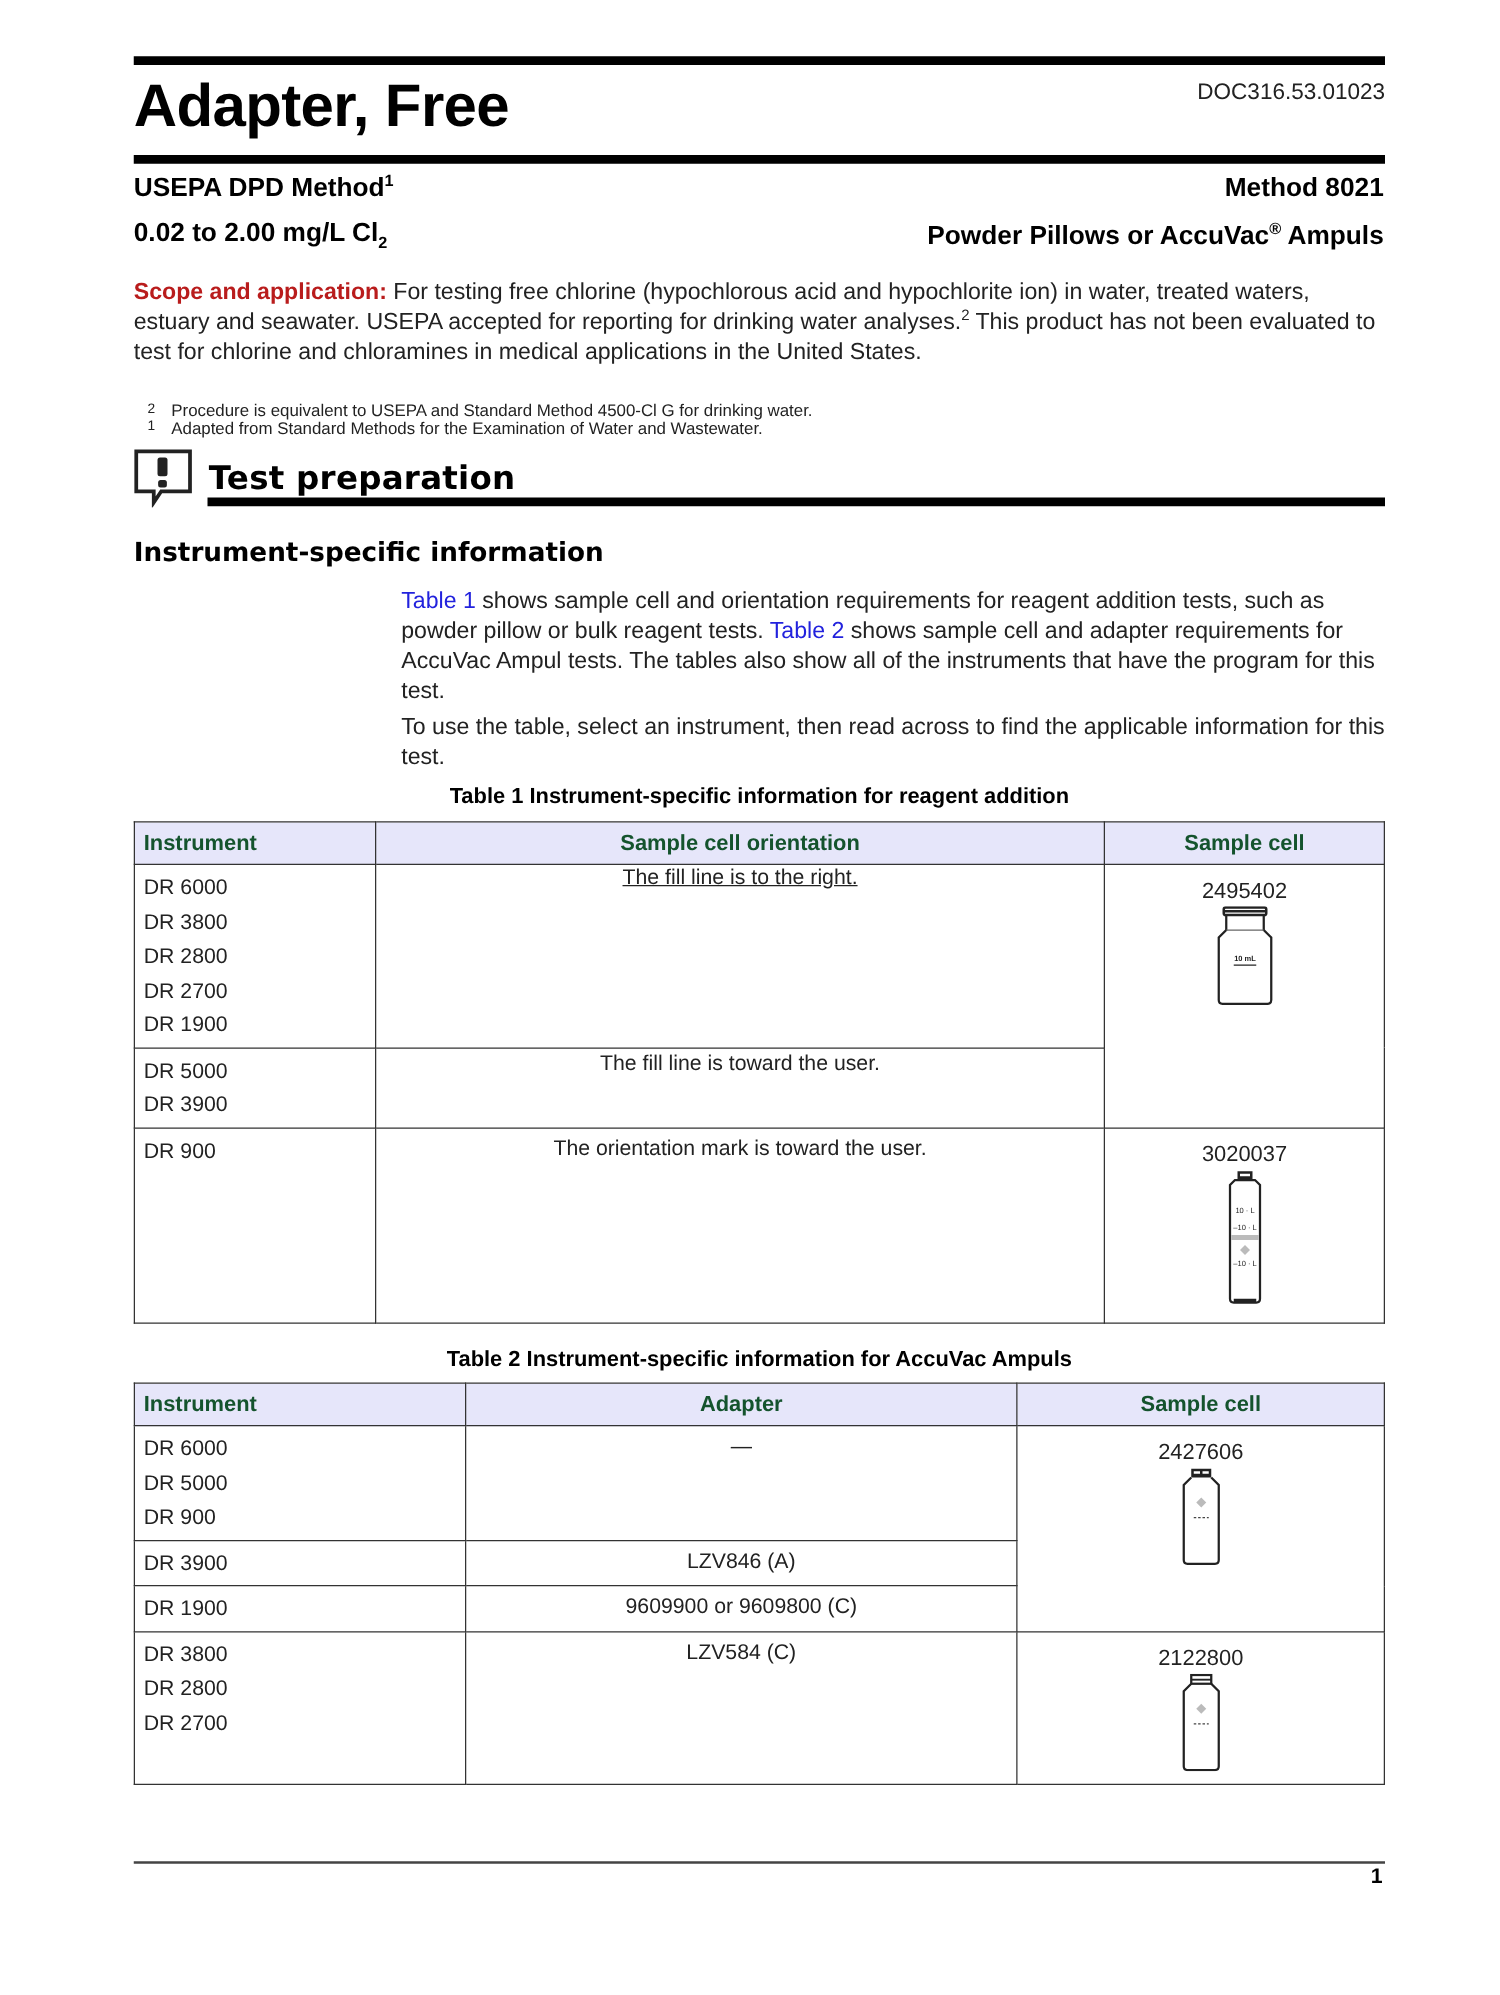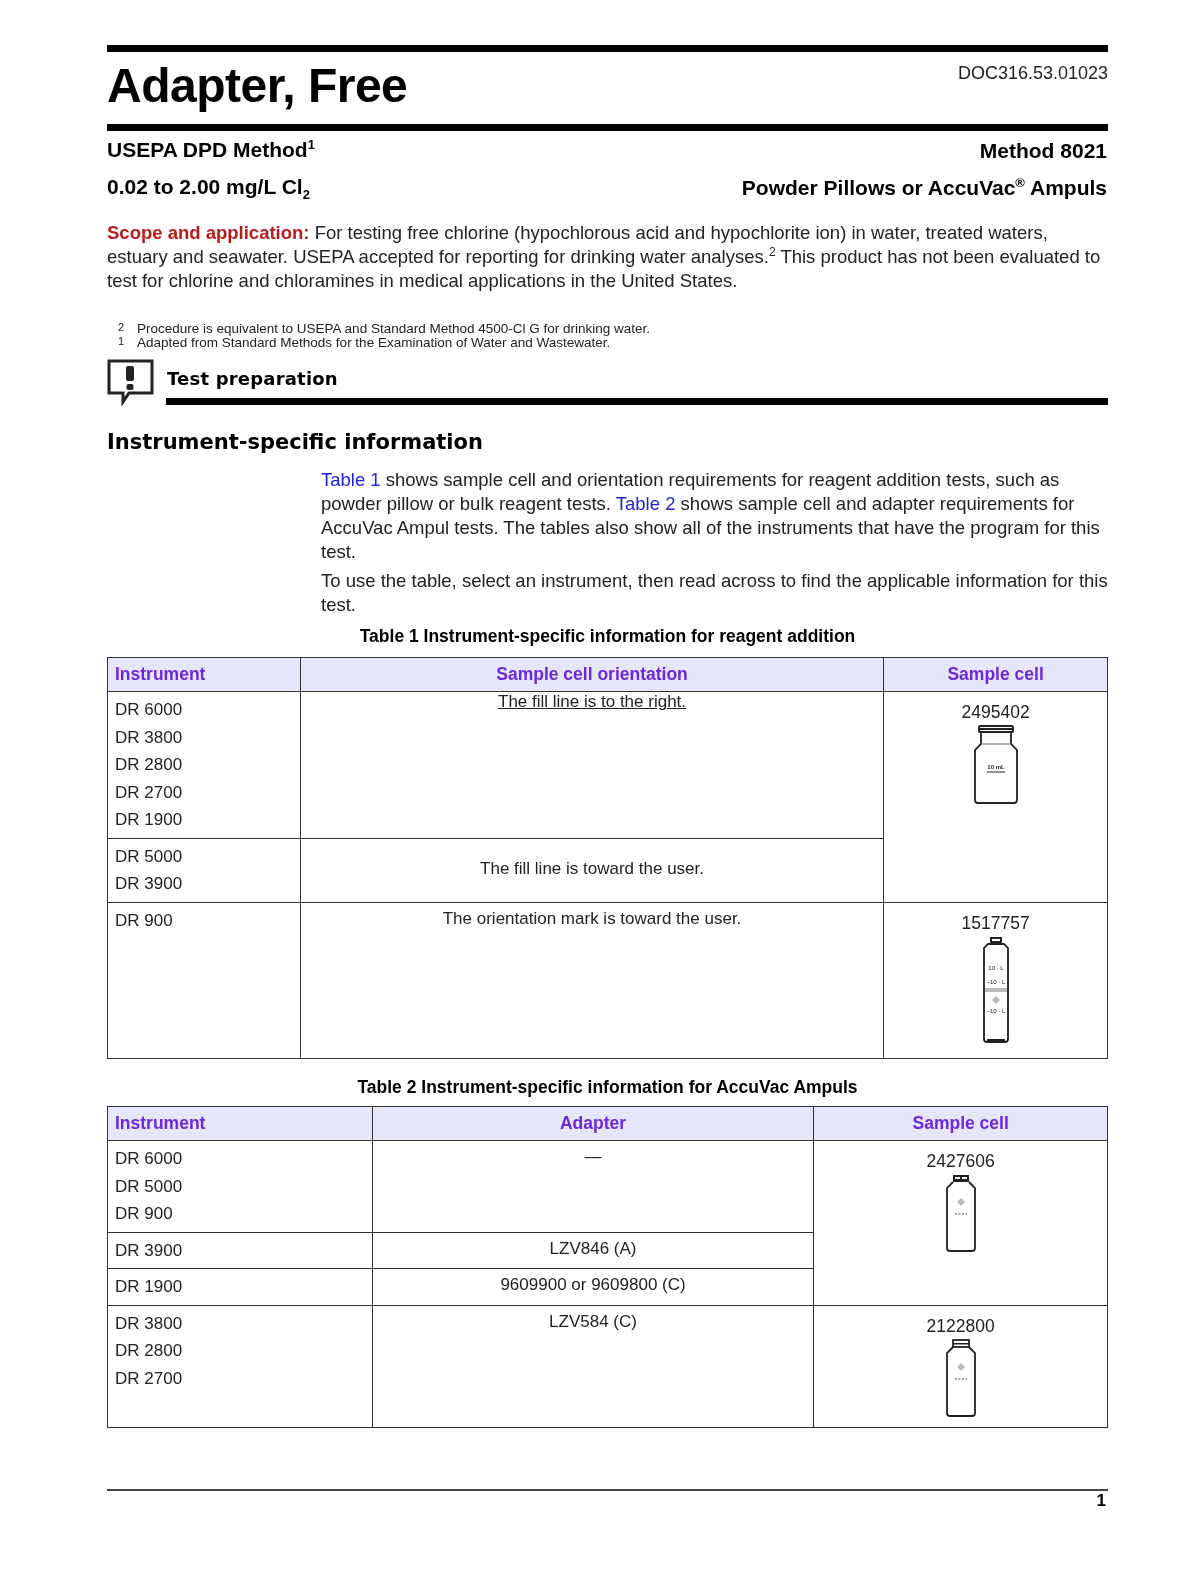--- a/index.html
+++ b/index.html
@@ -10,28 +10,28 @@
   .docnum { right: 92px; top: 63px; font-size: 18px; color: #222; }
   .sub { font-size: 21px; font-weight: bold; text-align: right; }
   .sub sup { font-size: 13px; }
   .sub sub { font-size: 13px; }
   .scope { left: 107px; top: 221px; width: 1000px; font-size: 18.5px; line-height: 24px; color: #222; }
   .scope b { color: #b91c1c; margin-top: 42px; }
   .scope sup { font-size: 12px; line-height: 0; }
   .fn { left: 118px; font-size: 13.5px; color: #222; }
   .fn .fnnum { display: inline-block; width: 19px; font-size: 11px; vertical-align: top; }
   .section-icon { left: 107px; top: 358px; width: 48px; height: 48px; }
-  .section-title { left: 167px; top: 368px; font-size: 18px; font-weight: bold; font-family: "DejaVu Sans", sans-serif; letter-spacing: 0.2px; }
+  .section-title { left: 167px; top: 368px; font-size: 26px; font-weight: bold; font-family: "DejaVu Sans", sans-serif; letter-spacing: 0.2px; }
   .section-rule { left: 166px; top: 398px; width: 942px; height: 7px; background: #000; }
   .h2 { left: 107px; top: 430px; font-size: 21px; font-weight: bold; font-family: "DejaVu Sans", sans-serif; }
   .body-text { left: 321px; width: 790px; font-size: 18.5px; line-height: 24px; color: #222; }
   .link { color: #2222dd; }
   .caption { font-size: 17.5px; font-weight: bold; text-align: center; }
   table.t { position: absolute; left: 107px; width: 1001px; border-collapse: collapse; font-size: 17px; color: #222; }
-  table.t th { background: #e6e6fa; font-weight: bold; color: #6d28d9; height: 33px; border: 1.5px solid #333; padding: 0 7px; font-size: 17.5px; }
+  table.t th { background: #e6e6fa; font-weight: bold; color: #14532d; height: 33px; border: 1.5px solid #333; padding: 0 7px; font-size: 17.5px; }
   table.t th.left { text-align: left; }
   table.t td { border: 1.5px solid #333; vertical-align: top; padding: 4px 7px; }
   table.t td.center { text-align: center; }
   .inst { line-height: 27.5px; }
   .cellnum { font-size: 17.5px; margin-top: 6px; margin-bottom: 2px; }
   .bottle { display: block; margin: 0 auto; }
   .footer-rule { left: 107px; top: 1489px; width: 1001px; height: 2px; background: #444; }
   .pagenum { right: 94px; top: 1491px; font-size: 17px; font-weight: bold; }
 </style>
 </head>
@@ -111,29 +111,29 @@
         <text x="25" y="44" font-size="6" text-anchor="middle" font-family="Liberation Sans, sans-serif" font-weight="bold" fill="#222">10 mL</text>
         <line x1="16" y1="47" x2="34" y2="47" stroke="#222" stroke-width="1"></line>
       </svg>
     </td>
   </tr>
   <tr style="height:62px;">
     <td class="inst">
       <div>DR 5000</div>
       <div>DR 3900</div>
     </td>
-    <td class="center" style="padding-top:20px;">The fill line is toward the user.</td>
+    <td class="center" style="padding-top:2px;">The fill line is toward the user.</td>
   </tr>
   <tr style="height:156px;">
     <td class="inst">
       <div>DR 900</div>
     </td>
     <td class="center" style="padding-top:6px;">The orientation mark is toward the user.</td>
     <td class="center">
-      <div class="cellnum">1517757</div>
+      <div class="cellnum">3020037</div>
       <svg class="bottle" width="40" height="108" viewBox="0 0 40 108">
         <rect x="14" y="1" width="12" height="7" fill="#222"></rect>
         <rect x="16" y="3" width="8" height="2" fill="#fff"></rect>
         <path d="M12 8 L8 12 V103 Q8 106 11 106 H29 Q32 106 32 103 V12 L28 8 Z" fill="none" stroke="#222" stroke-width="1.8"></path>
         <rect x="11" y="103" width="18" height="3" fill="#222"></rect>
         <text x="20" y="34" font-size="6" text-anchor="middle" font-family="Liberation Sans, sans-serif" fill="#222">10 · L</text>
         <text x="20" y="48" font-size="6" text-anchor="middle" font-family="Liberation Sans, sans-serif" fill="#222">–10 · L</text>
         <rect x="9" y="52" width="22" height="4" fill="#bbb"></rect>
         <path d="M20 60 L24 64 L20 68 L16 64 Z" fill="#bbb"></path>
         <text x="20" y="77" font-size="6" text-anchor="middle" font-family="Liberation Sans, sans-serif" fill="#222">–10 · L</text>

